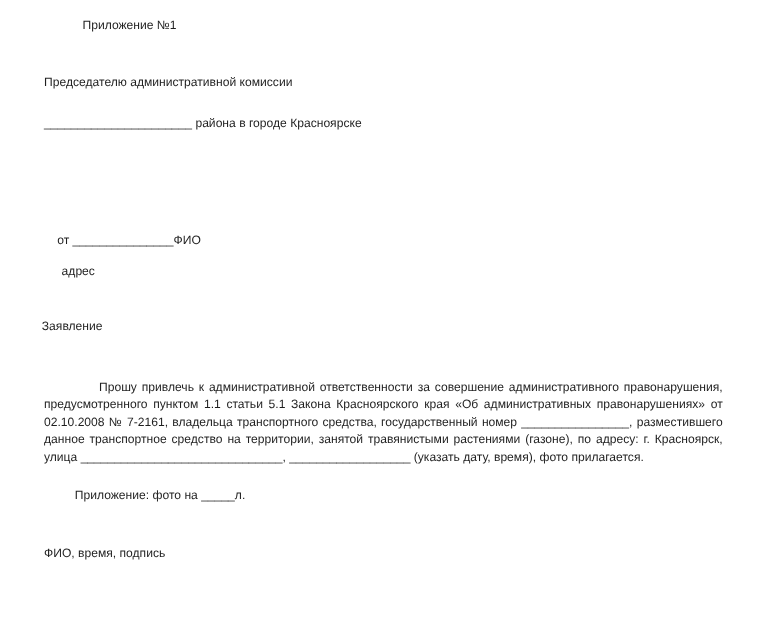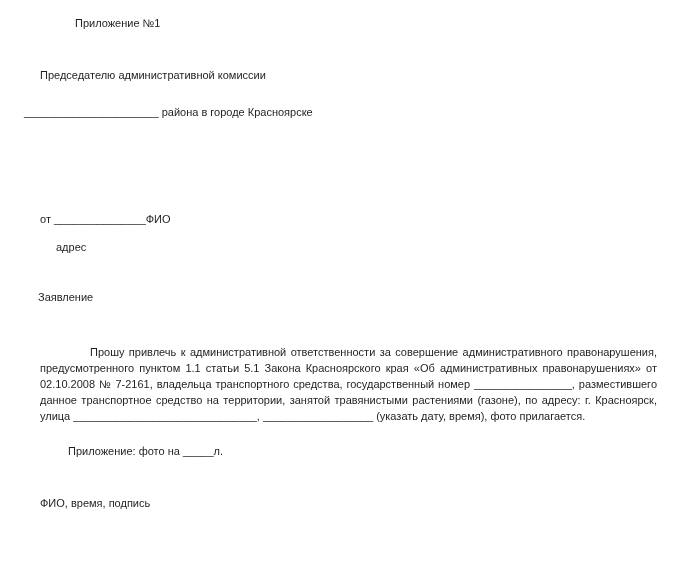--- a/index.html
+++ b/index.html
@@ -16,23 +16,23 @@
     font-size: 11px;
     overflow: hidden;
   }
   .line {
     position: absolute;
     white-space: pre;
     line-height: 14px;
   }
   .appendix       { left: 75px;  top: 16px;  }
   .addressee-1    { left: 40px;  top: 68px; text-align: right;  }
-  .addressee-2    { left: 24px;  top: 105px; }
+  .addressee-2    { left: 40px;  top: 105px; }
   .addressee-3    { left: 38px;  top: 134px; }
-  .from-line      { left: 40px;  top: 212px; }
+  .from-line      { left: 52px;  top: 212px; }
   .address-line   { left: 56px;  top: 240px; }
   .doc-title      { left: 38px;  top: 290px; }
   .body-par {
     position: absolute;
     left: 40px;
     right: 43px;
     top: 344px;
     text-align: justify;
     text-indent: 50px;
     line-height: 16px;

